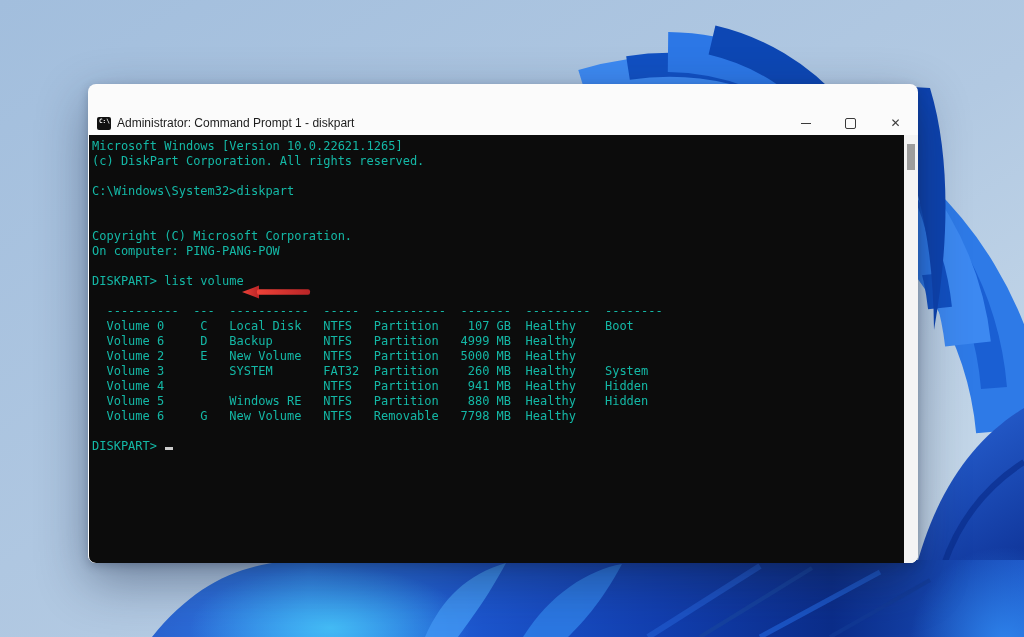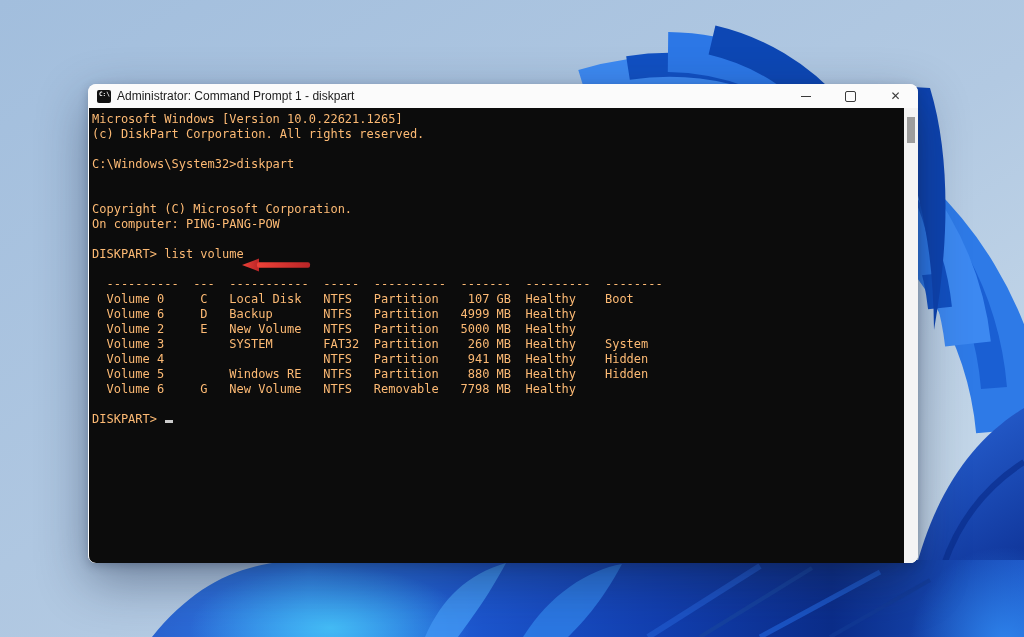--- a/index.html
+++ b/index.html
@@ -12,42 +12,42 @@
 
   
   .win {
     position:absolute; left:88px; top:84px; width:830px; height:479px;
     border-radius:8px; background:#fbfbfb; z-index:10;
     box-shadow:0 18px 50px rgba(20,30,60,.42), 0 3px 10px rgba(20,30,60,.25);
     display:flex; flex-direction:column; overflow:hidden;
   }
   .titlebar {
     height:24px; flex:0 0 24px; background:#fbfbfb; display:flex; align-items:center;
-    border-top-left-radius:8px; border-top-right-radius:8px;
+    border-top-left-radius:8px; border-top-right-radius:8px;margin-top:27px;
   }
   .app-icon {
     width:14px; height:13px; margin:0 6px 0 9px; background:#111; border-radius:2px;
     position:relative; flex:0 0 14px;
   }
   .app-icon span{
     position:absolute; left:2px; top:1px; color:#fff; font-family:"DejaVu Sans Mono",monospace;
     font-size:6px; line-height:6px; font-weight:bold;
   }
   .title-text { font-size:12px; color:#1c1c1c; white-space:nowrap; }
   .controls { margin-left:auto; display:flex; height:100%; }
   .ctrl { width:45px; height:100%; display:flex; align-items:center; justify-content:center; cursor:default; }
   .glyph-min { width:10px; height:1px; background:#3a3a3a; display:block; }
   .glyph-max { width:9px; height:9px; border:1px solid #3a3a3a; border-radius:2px; display:block; }
   .glyph-close { font-size:12px; color:#3a3a3a; line-height:12px; }
 
   .win-body { flex:1; display:flex; background:#fbfbfb; min-height:0; }
   .console {
     flex:1; background:#0c0c0c; margin-left:1px; border-bottom-left-radius:7px;
     position:relative; padding:4px 0 0 3px; overflow:hidden;
-    font-family:"DejaVu Sans Mono", monospace; font-size:12px; line-height:15px; color:#fdba74;
+    font-family:"DejaVu Sans Mono", monospace; font-size:12px; line-height:15px; color:#14b8a6;
   }
   .cline { white-space:pre; height:15px; position:relative; }
   .cursor {
     display:inline-block; width:8px; height:3px; background:#cccccc;
     margin-left:1px; vertical-align:baseline;
     animation:blink 1.1s steps(1) infinite;
   }
   @keyframes blink { 50% { opacity:0; } }
 
   .arrow-annot { position:absolute; left:153px; top:150px; width:70px; height:14px; z-index:5; }

